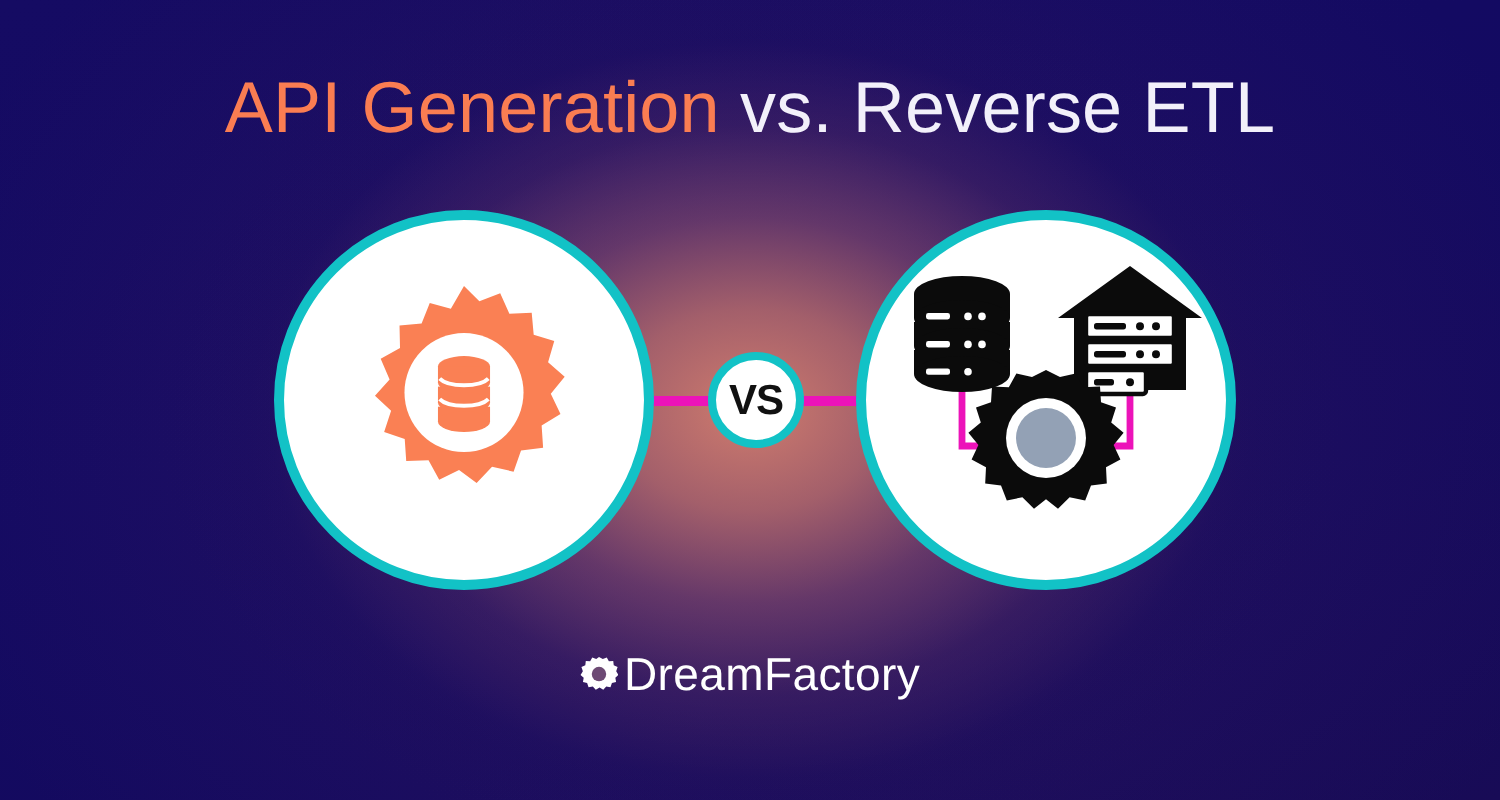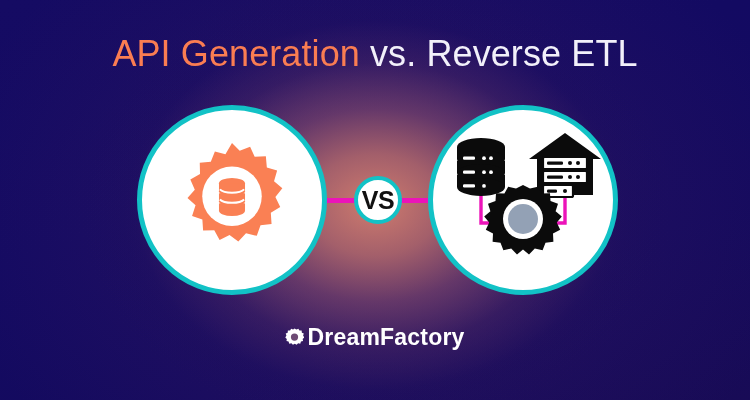--- a/index.html
+++ b/index.html
@@ -85,21 +85,21 @@
     border-radius: 50%;
     background: #ffffff;
     border: 4px solid #12c2c6;
     box-sizing: border-box;
     display: flex;
     align-items: center;
     justify-content: center;
     z-index: 5;
   }
   .vs-badge span {
-    font-size: 25px;
+    font-size: 21px;
     font-weight: bold;
     color: #111111;
     letter-spacing: -0.5px;
     line-height: 1;
   }
 
   
   .logo {
     position: absolute;
     left: 0;
@@ -107,21 +107,21 @@
     width: 750px;
     display: flex;
     align-items: center;
     justify-content: center;
     gap: 3px;
   }
   .logo-mark { display: block; }
   .logo-text {
     color: #ffffff;
     font-size: 23px;
-    font-weight: 700;
+    font-weight: 400;
     letter-spacing: 0.2px;
     line-height: 1;
   }
 </style>
 </head>
 <body>
 
 <div class="canvas">
 
   <div class="title">

